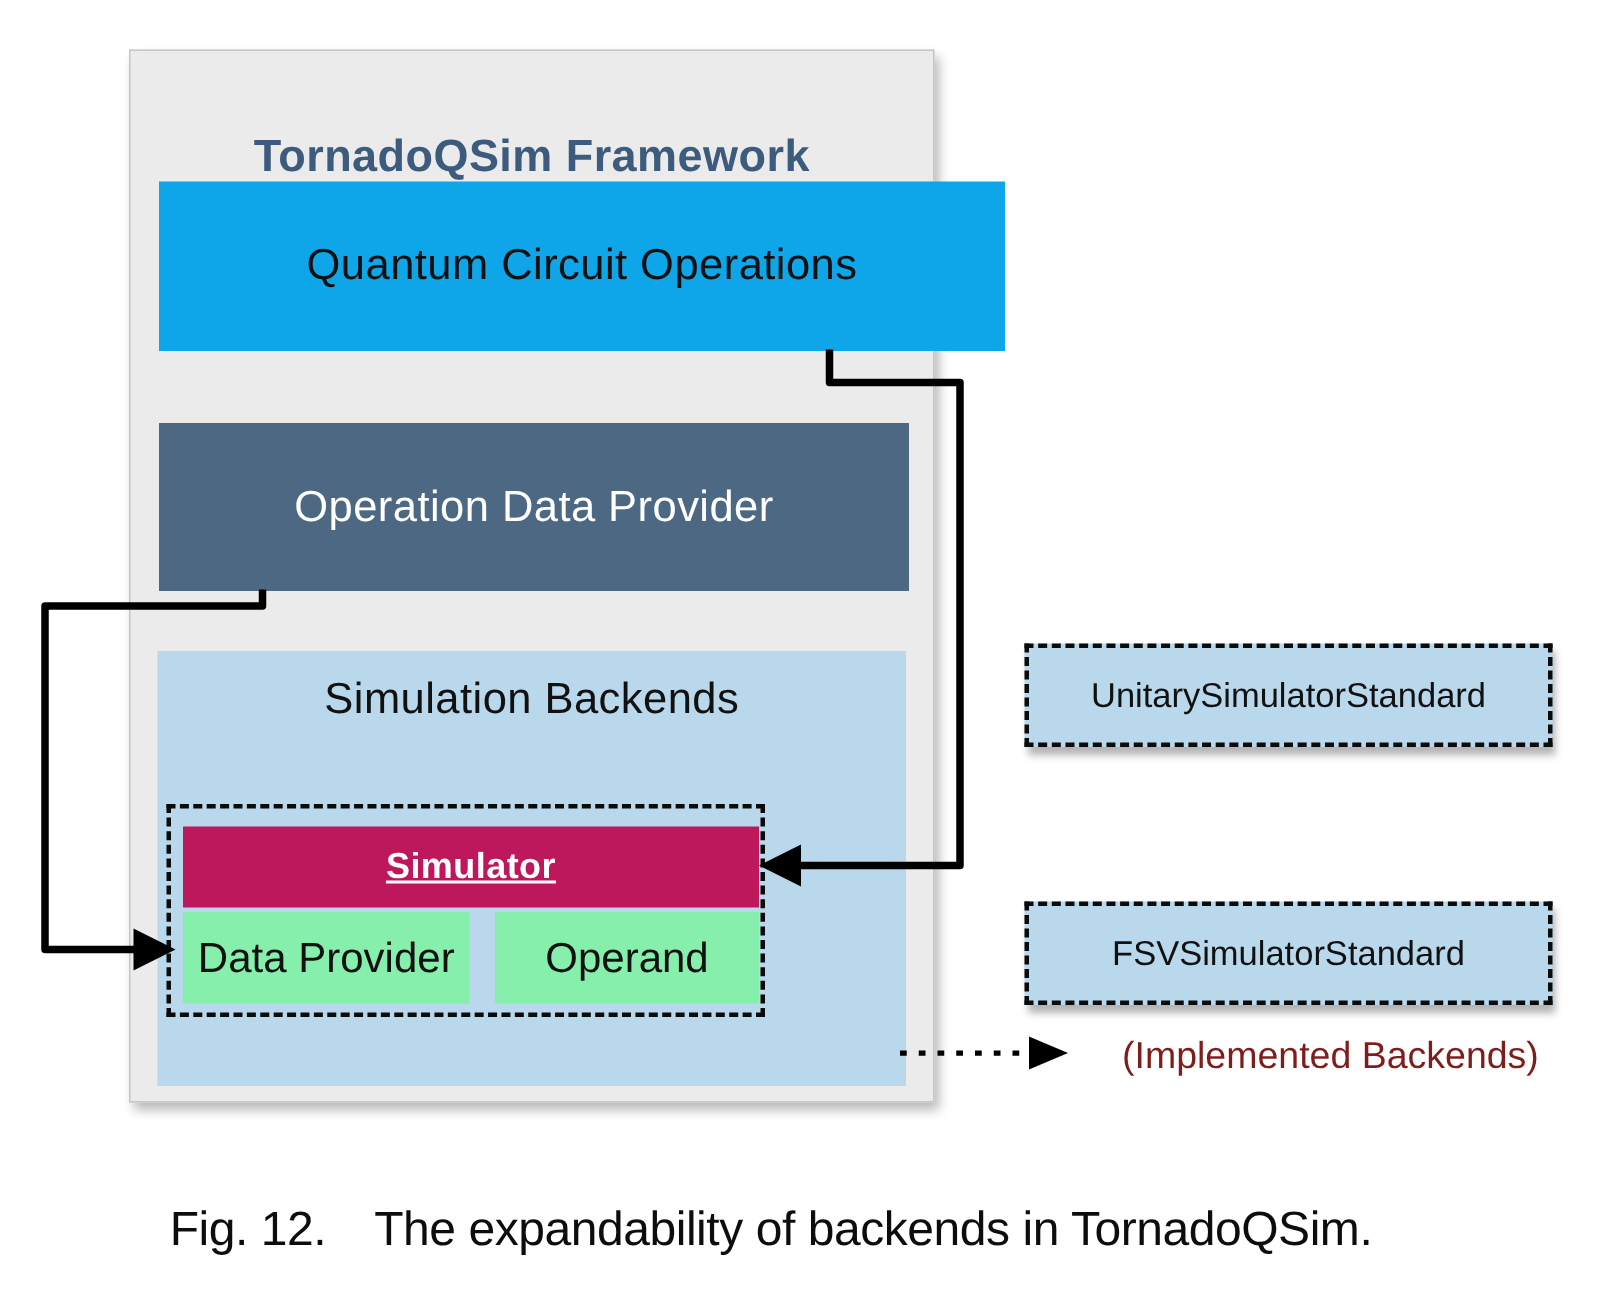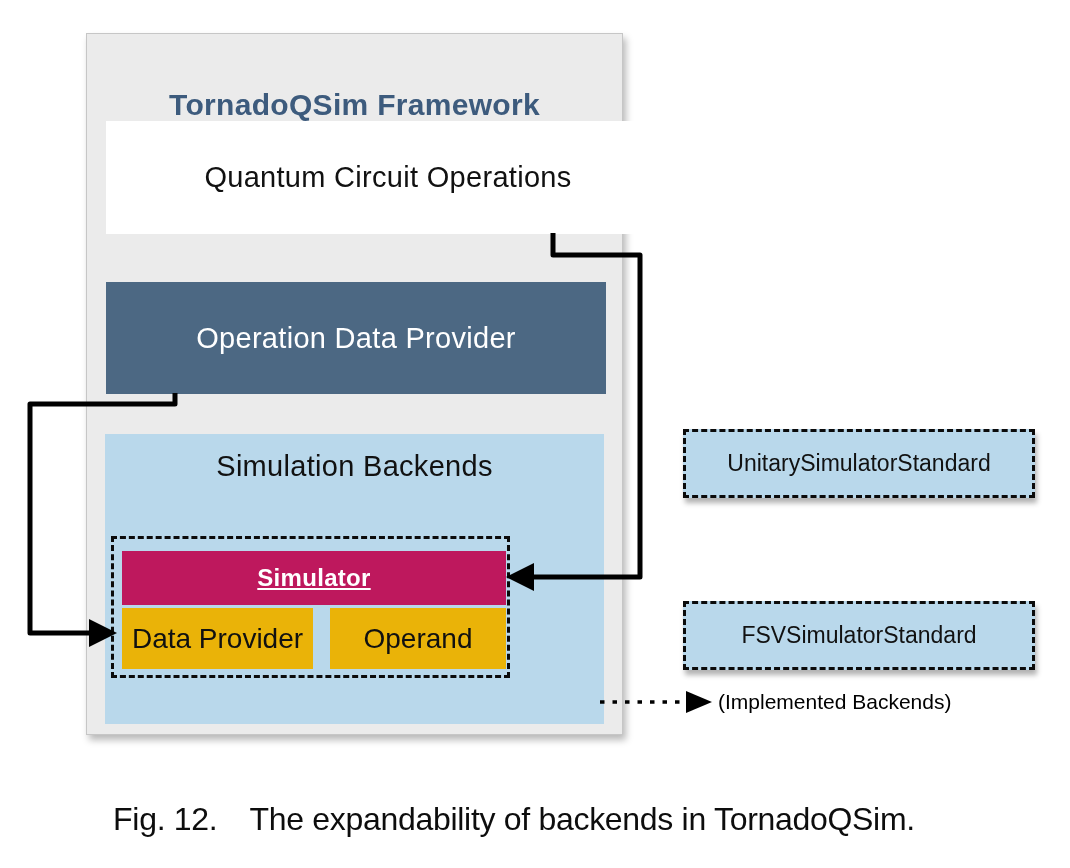--- a/index.html
+++ b/index.html
@@ -41,21 +41,21 @@
     display: flex;
     align-items: center;
     justify-content: center;
     font-size: 29px;
     color: #111111;
     letter-spacing: 0.3px;
   }
   .qco {
     left: 19px; top: 87px;
     width: 564px; height: 113px;
-    background: #ffffff;
+    background: #0ea5e9;
   }
   .odp {
     left: 19px; top: 248px;
     width: 500px; height: 112px;
     background: #4c6883;
     color: #ffffff;
   }
   .backends {
     left: 18px; top: 400px;
     width: 499px; height: 290px;
@@ -85,21 +85,21 @@
     display: flex;
     align-items: center;
     justify-content: center;
     letter-spacing: 0.3px;
     text-decoration: underline;
   }
   .sim-child {
     position: absolute;
     top: 69px;
     height: 61px;
-    background: #eab308;
+    background: #86efac;
     color: #111111;
     font-size: 28px;
     display: flex;
     align-items: center;
     justify-content: center;
   }
   .sim-child.dp { left: 8px;  width: 191px; }
   .sim-child.op { left: 216px; width: 176px; }
   
   .backend-item {
@@ -114,23 +114,23 @@
     align-items: center;
     justify-content: center;
     font-size: 23px;
     color: #111111;
   }
   .backend-item.b1 { top: 429px; }
   .backend-item.b2 { top: 515px; }
   .backend-item.b3 { top: 601px; }
   .impl-label {
     position: absolute;
-    left: 718px; top: 690px;
-    font-size: 21px;
-    color: #000000;
+    left: 748px; top: 690px;
+    font-size: 25px;
+    color: #7f1d1d;
   }
   
   .arrows {
     position: absolute;
     left: 0; top: 0;
     width: 1070px;
     height: 868px;
     pointer-events: none;
   }
   

